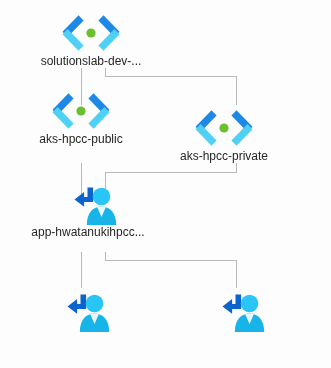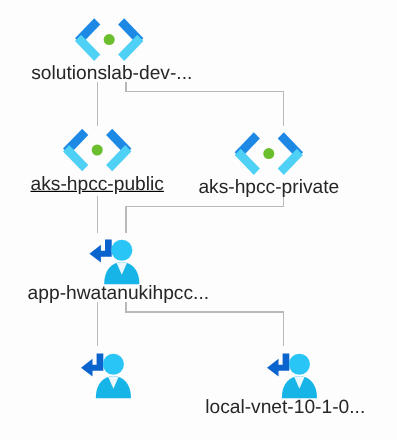--- a/index.html
+++ b/index.html
@@ -33,21 +33,21 @@
     text-align: center;
     cursor: pointer;
   }
   .node .glyph {
     width: 130px;
     height: 42px;
     display: block;
   }
   .node .label {
     display: block;
-    font-size: 16px;
+    font-size: 12px;
     line-height: 13px;
     color: #262626;
     white-space: nowrap;
     margin-top: 1px;
     font-family: "Liberation Sans", sans-serif;
   }
 </style>
 <style>
     .c-dark   { fill: #1E88E5; }
     .c-light  { fill: #4FD0F5; }
@@ -80,21 +80,21 @@
       <path class="c-light" d="M36.5 22.2 L52.5 38.8 L57.6 33.5 L41.6 16.9 Z"></path>
     </g>
     <g class="chev-right">
       <path class="c-dark" d="M77.5 3.2 L93.5 19.8 L88.4 25.1 L72.4 8.5 Z"></path>
       <path class="c-light" d="M93.5 22.2 L77.5 38.8 L72.4 33.5 L88.4 16.9 Z"></path>
     </g>
     <circle class="c-dot" cx="65" cy="21" r="4.6"></circle>
   </svg>
 <span class="label">solutionslab-dev-...</span>
       </div>
-      <div class="node" style="left: 81px; top: 104px; text-decoration: underline;">
+      <div class="node" style="left: 81px; top: 90px;">
   <svg class="glyph" viewBox="0 0 130 42" xmlns="http://www.w3.org/2000/svg">
     <g class="chev-left">
       <path class="c-dark" d="M52.5 3.2 L36.5 19.8 L41.6 25.1 L57.6 8.5 Z"></path>
       <path class="c-light" d="M36.5 22.2 L52.5 38.8 L57.6 33.5 L41.6 16.9 Z"></path>
     </g>
     <g class="chev-right">
       <path class="c-dark" d="M77.5 3.2 L93.5 19.8 L88.4 25.1 L72.4 8.5 Z"></path>
       <path class="c-light" d="M93.5 22.2 L77.5 38.8 L72.4 33.5 L88.4 16.9 Z"></path>
     </g>
     <circle class="c-dot" cx="65" cy="21" r="4.6"></circle>
@@ -108,21 +108,21 @@
       <path class="c-light" d="M36.5 22.2 L52.5 38.8 L57.6 33.5 L41.6 16.9 Z"></path>
     </g>
     <g class="chev-right">
       <path class="c-dark" d="M77.5 3.2 L93.5 19.8 L88.4 25.1 L72.4 8.5 Z"></path>
       <path class="c-light" d="M93.5 22.2 L77.5 38.8 L72.4 33.5 L88.4 16.9 Z"></path>
     </g>
     <circle class="c-dot" cx="65" cy="21" r="4.6"></circle>
   </svg>
 <span class="label">aks-hpcc-private</span>
       </div>
-      <div class="node" style="left: 88px; top: 195px;">
+      <div class="node" style="left: 88px; top: 183px;">
   <svg class="glyph" viewBox="0 0 130 42" xmlns="http://www.w3.org/2000/svg">
 
     <g class="arrow">
       <path class="a-blue" d="M64.5 4.5 h5.6 v14.4 h-9.0 v4.9 l-9.6 -7.4 l9.6 -7.4 v4.9 h3.4 Z"></path>
     </g>
 
     <circle class="p-head" cx="78.5" cy="13.5" r="8.8"></circle>
     <path class="p-body" d="M63.8 42 C63.8 29.6 70.4 23.6 78.5 23.6 C86.6 23.6 93.2 29.6 93.2 42 Z"></path>
     <path class="p-collar" d="M74.2 24.2 L78.5 34.0 L82.8 24.2 C81.5 23.8 80.0 23.6 78.5 23.6 C77.0 23.6 75.5 23.8 74.2 24.2 Z"></path>
   </svg>
@@ -144,17 +144,16 @@
   <svg class="glyph" viewBox="0 0 130 42" xmlns="http://www.w3.org/2000/svg">
 
     <g class="arrow">
       <path class="a-blue" d="M64.5 4.5 h5.6 v14.4 h-9.0 v4.9 l-9.6 -7.4 l9.6 -7.4 v4.9 h3.4 Z"></path>
     </g>
 
     <circle class="p-head" cx="78.5" cy="13.5" r="8.8"></circle>
     <path class="p-body" d="M63.8 42 C63.8 29.6 70.4 23.6 78.5 23.6 C86.6 23.6 93.2 29.6 93.2 42 Z"></path>
     <path class="p-collar" d="M74.2 24.2 L78.5 34.0 L82.8 24.2 C81.5 23.8 80.0 23.6 78.5 23.6 C77.0 23.6 75.5 23.8 74.2 24.2 Z"></path>
   </svg>
-<span class="label">local-vnet-10-1-0...</span>
       </div>
     </div>
 
 </div>
 
 </body></html>

